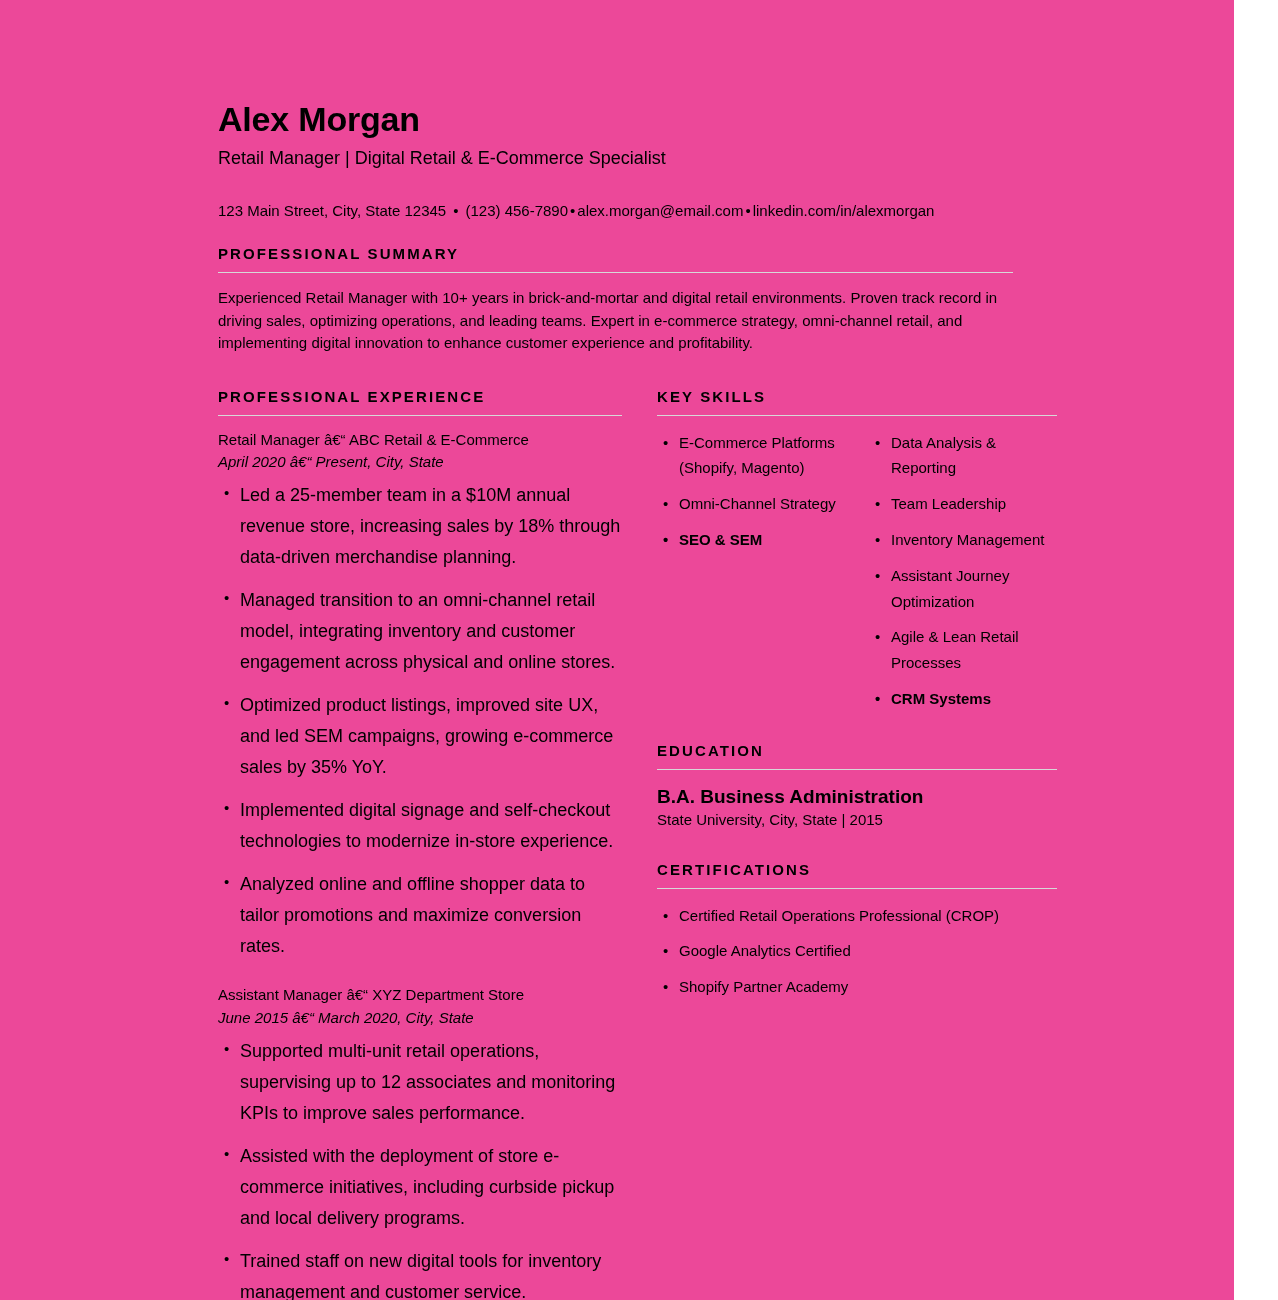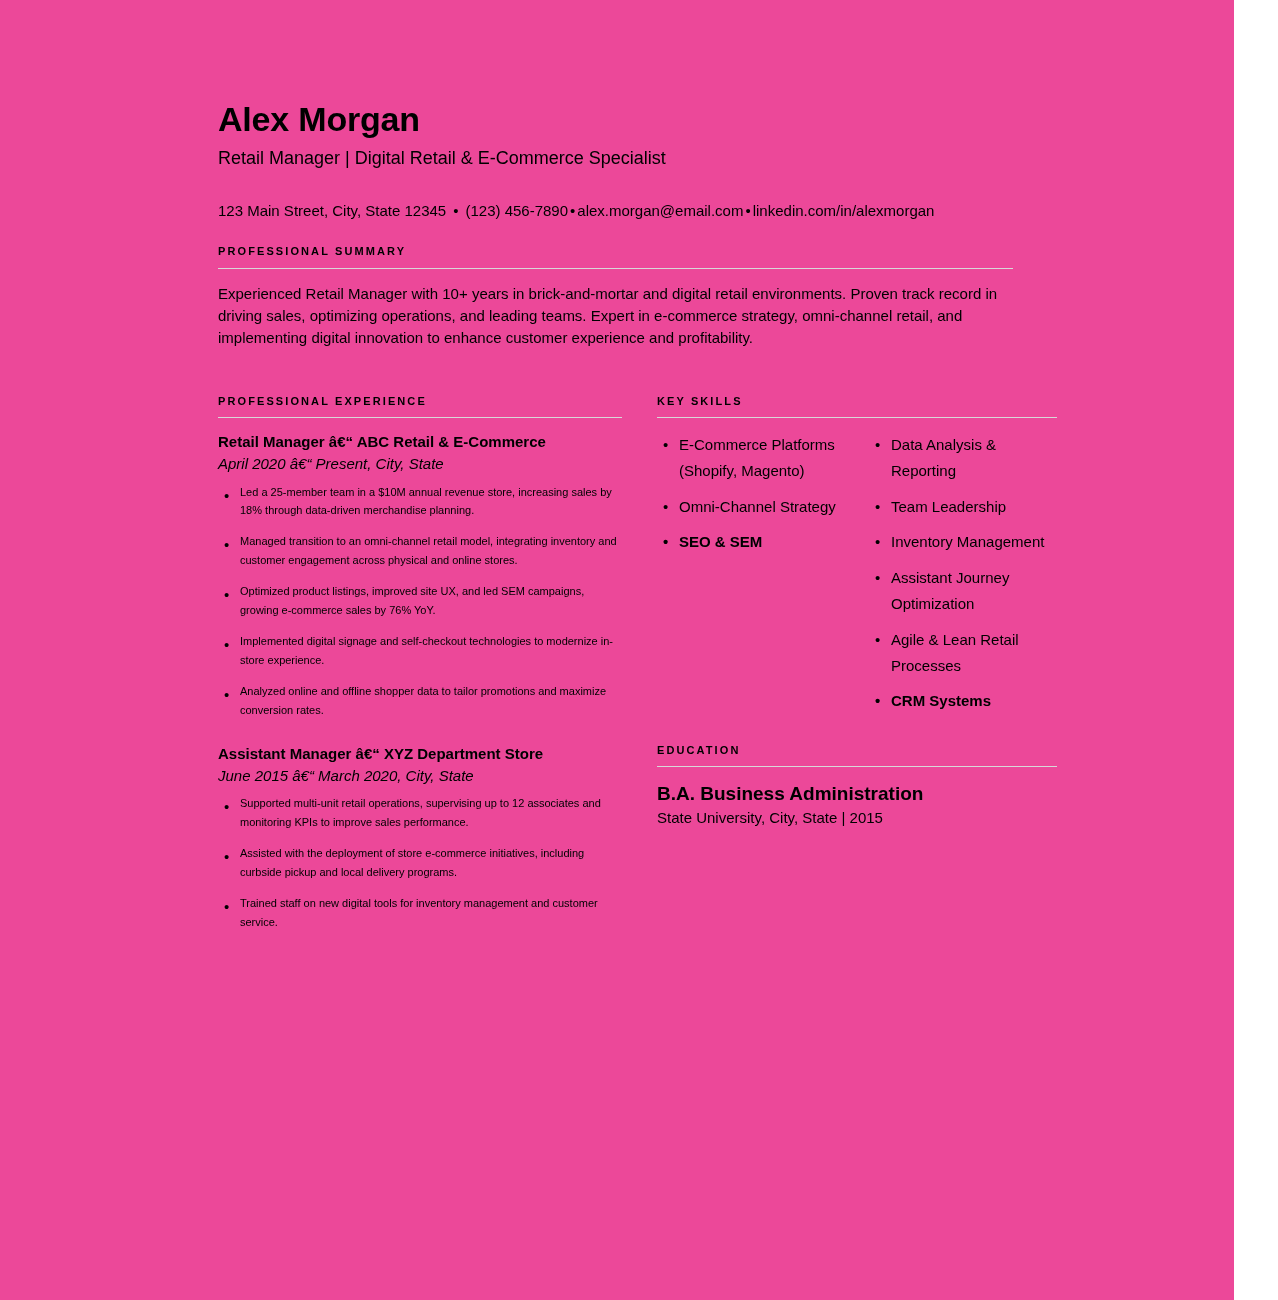--- a/index.html
+++ b/index.html
@@ -40,25 +40,25 @@
   .contact {
     font-size: 15px;
     line-height: 1.4;
     margin: 0 0 24px 0;
   }
   .contact .sep { padding: 0 2px; }
   .contact .sep-wide { padding: 0 7px; }
 
   
   .section-title {
-    font-size: 11px;
+    font-size: 15px;
     font-weight: bold;
     letter-spacing: 2.1px;
     text-transform: uppercase;
-    margin: 16px 0 9px 0;
+    margin: 4px 0 9px 0;
     line-height: 1.2;
   }
   .rule {
     border: 0;
     border-top: 1px solid #d8d8d8;
     margin: 0 0 14px 0;
     height: 0;
   }
 
   
@@ -78,40 +78,40 @@
   }
   .col-left  { width: 404px; flex: 0 0 404px; }
   .col-gap   { width: 35px;  flex: 0 0 35px; }
   .col-right { width: 400px; flex: 0 0 400px; }
 
   
   .job { margin-bottom: 4px; }
   .job + .job { margin-top: 24px; }
   .job-title {
     font-size: 15px;
-    font-weight: bold;
+    font-weight: normal;
     line-height: 1.35;
     margin: 0 0 2px 0;
   }
   .job-meta {
     font-size: 15px;
     font-style: italic;
     line-height: 1.35;
     margin: 0 0 8px 0;
   }
 
   ul.bullets {
     list-style: none;
     margin: 0;
     padding: 0;
   }
   ul.bullets > li {
     position: relative;
     padding-left: 22px;
-    font-size: 11px;
+    font-size: 18px;
     line-height: 1.72;
     margin-bottom: 12px;
   }
   ul.bullets > li:last-child { margin-bottom: 0; }
   ul.bullets > li::before {
     content: "\2022";
     position: absolute;
     left: 6px;
     top: 0;
     font-size: 15px;
@@ -206,21 +206,21 @@
       <div>
         <div class="section-title">PROFESSIONAL EXPERIENCE</div>
         <hr class="rule">
 
         <div class="job">
           <div class="job-title">Retail Manager â€“ ABC Retail &amp; E-Commerce</div>
           <div class="job-meta">April 2020 â€“ Present, City, State</div>
           <ul class="bullets">
             <li>Led a 25-member team in a $10M annual revenue store, increasing sales by 18% through data-driven merchandise planning.</li>
             <li>Managed transition to an omni-channel retail model, integrating inventory and customer engagement across physical and online stores.</li>
-            <li>Optimized product listings, improved site UX, and led SEM campaigns, growing e-commerce sales by 76% YoY.</li>
+            <li>Optimized product listings, improved site UX, and led SEM campaigns, growing e-commerce sales by 35% YoY.</li>
             <li>Implemented digital signage and self-checkout technologies to modernize in-store experience.</li>
             <li>Analyzed online and offline shopper data to tailor promotions and maximize conversion rates.</li>
           </ul>
         </div>
 
         <div class="job">
           <div class="job-title">Assistant Manager â€“ XYZ Department Store</div>
           <div class="job-meta">June 2015 â€“ March 2020, City, State</div>
           <ul class="bullets">
             <li>Supported multi-unit retail operations, supervising up to 12 associates and monitoring KPIs to improve sales performance.</li>
@@ -259,16 +259,25 @@
         </div>
       </div>
 
       <div class="edu-block">
         <div class="section-title">EDUCATION</div>
         <hr class="rule">
         <div class="edu-degree">B.A. Business Administration</div>
         <div class="edu-school">State University, City, State | 2015</div>
       </div>
 
+      <div>
+        <div class="section-title">CERTIFICATIONS</div>
+        <hr class="rule">
+        <ul class="certs">
+          <li>Certified Retail Operations Professional (CROP)</li>
+          <li>Google Analytics Certified</li>
+          <li>Shopify Partner Academy</li>
+        </ul>
+      </div>
 
     </div>
   </div>
 </div>
 
 </body></html>

